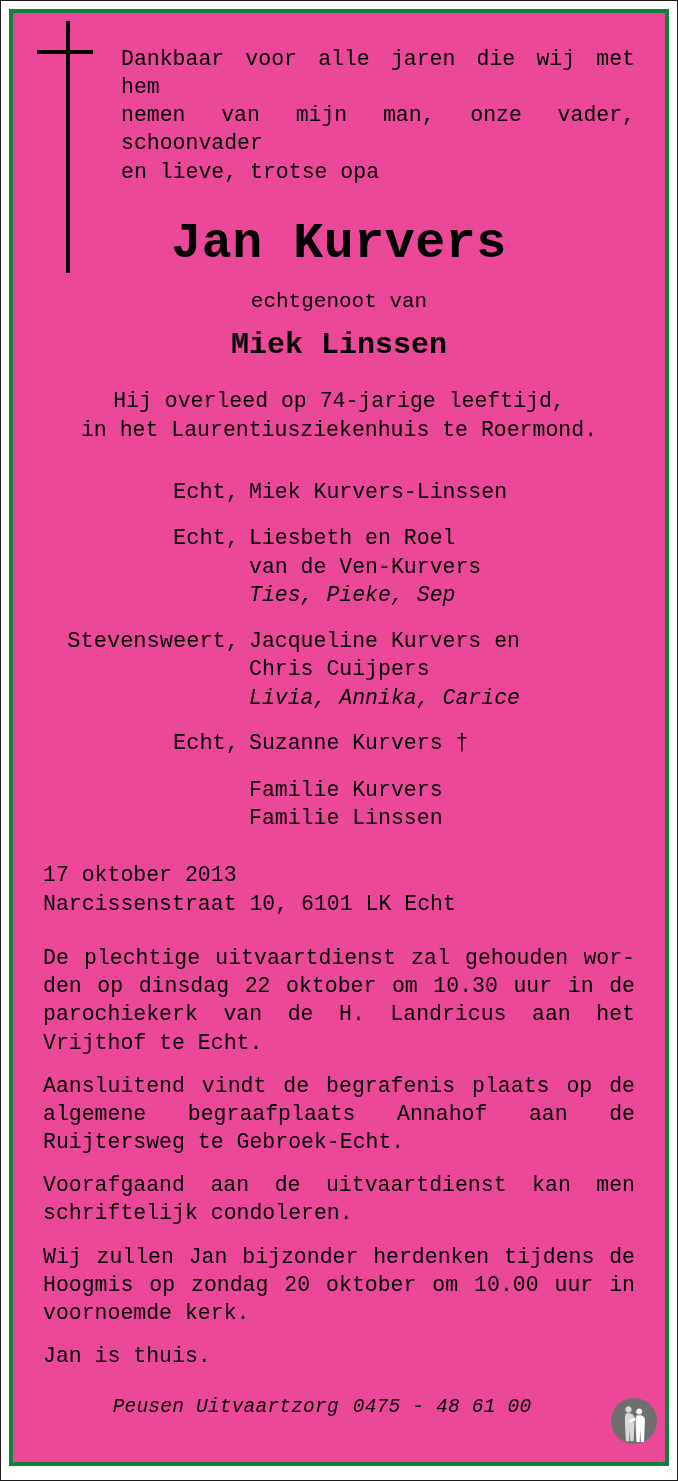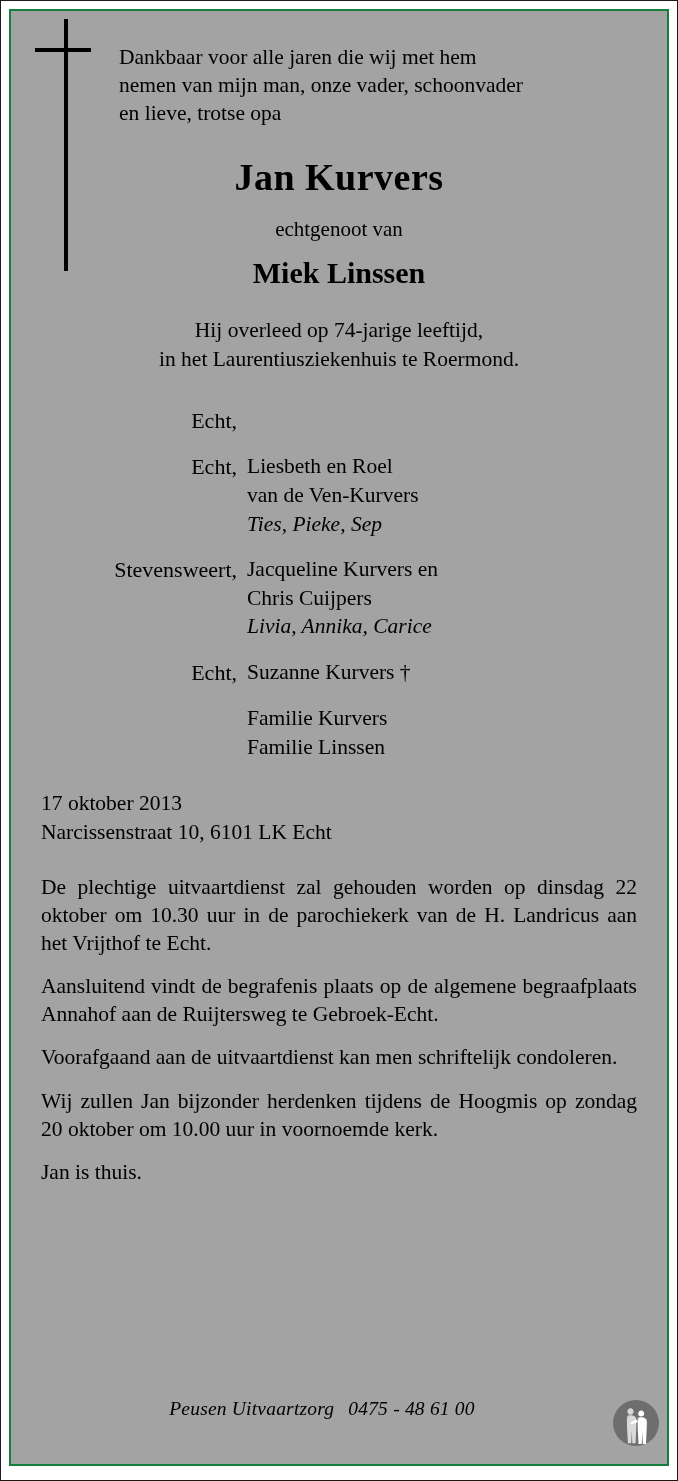--- a/index.html
+++ b/index.html
@@ -23,23 +23,24 @@
     height: 1481px;
     background: #ffffff;
     border: 1px solid #1a1a1a;
   }
   .card-inner {
     position: absolute;
     left: 8px;
     top: 8px;
     right: 8px;
     bottom: 14px;
-    border: 2px solid #15803d;
-    background: #a3a3a3;
+    border: 4px solid #15803d;
+    background: #ec4899;
     box-sizing: border-box;
+    font-family: Liberation Mono, monospace;
   }
   .content {
     position: absolute;
     left: 0;
     top: 0;
     right: 0;
     bottom: 0;
     padding: 32px 30px 0 30px;
     box-sizing: border-box;
   }
@@ -79,21 +80,21 @@
     text-justify: inter-word;
     hyphens: manual;
   }
   .intro-last {
     text-align: left;
   }
 
   
   .deceased-name {
     text-align: center;
-    font-size: 38px;
+    font-size: 50px;
     font-weight: bold;
     letter-spacing: 0.5px;
     margin: 30px 0 0 0;
     line-height: 1.1;
   }
   .spouse-lead {
     text-align: center;
     font-size: 21px;
     margin: 18px 0 0 0;
     line-height: 1.2;
@@ -224,20 +225,23 @@
 
       <div class="passing">
         <div>Hij overleed op 74-jarige leeftijd,</div>
         <div>in het Laurentiusziekenhuis te Roermond.</div>
       </div>
 
       <div class="family">
 
         <div class="fam-group">
           <div class="fam-place">Echt,</div>
+          <div class="fam-names">
+            <span class="nm">Miek Kurvers-Linssen</span>
+          </div>
         </div>
 
         <div class="fam-group">
           <div class="fam-place">Echt,</div>
           <div class="fam-names">
             <span class="nm">Liesbeth en Roel</span>
             <span class="nm">van de Ven-Kurvers</span>
             <span class="kids">Ties, Pieke, Sep</span>
           </div>
         </div>

